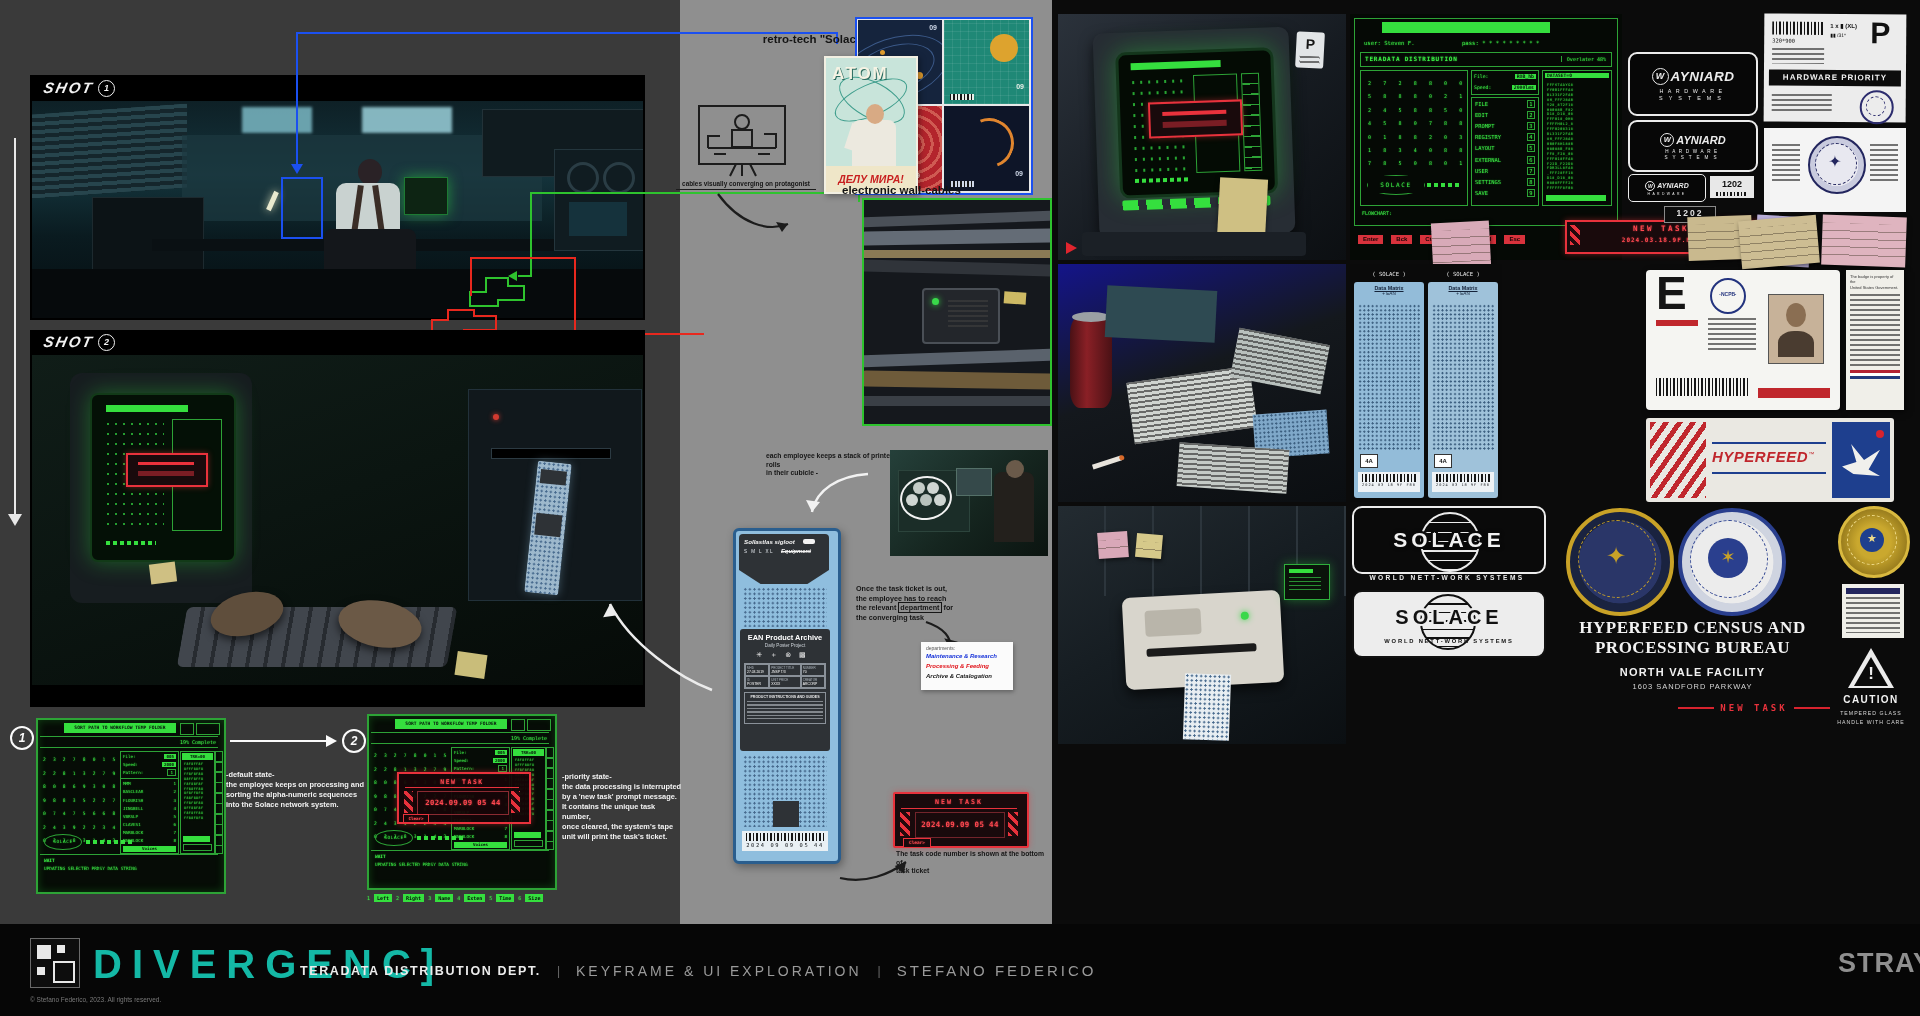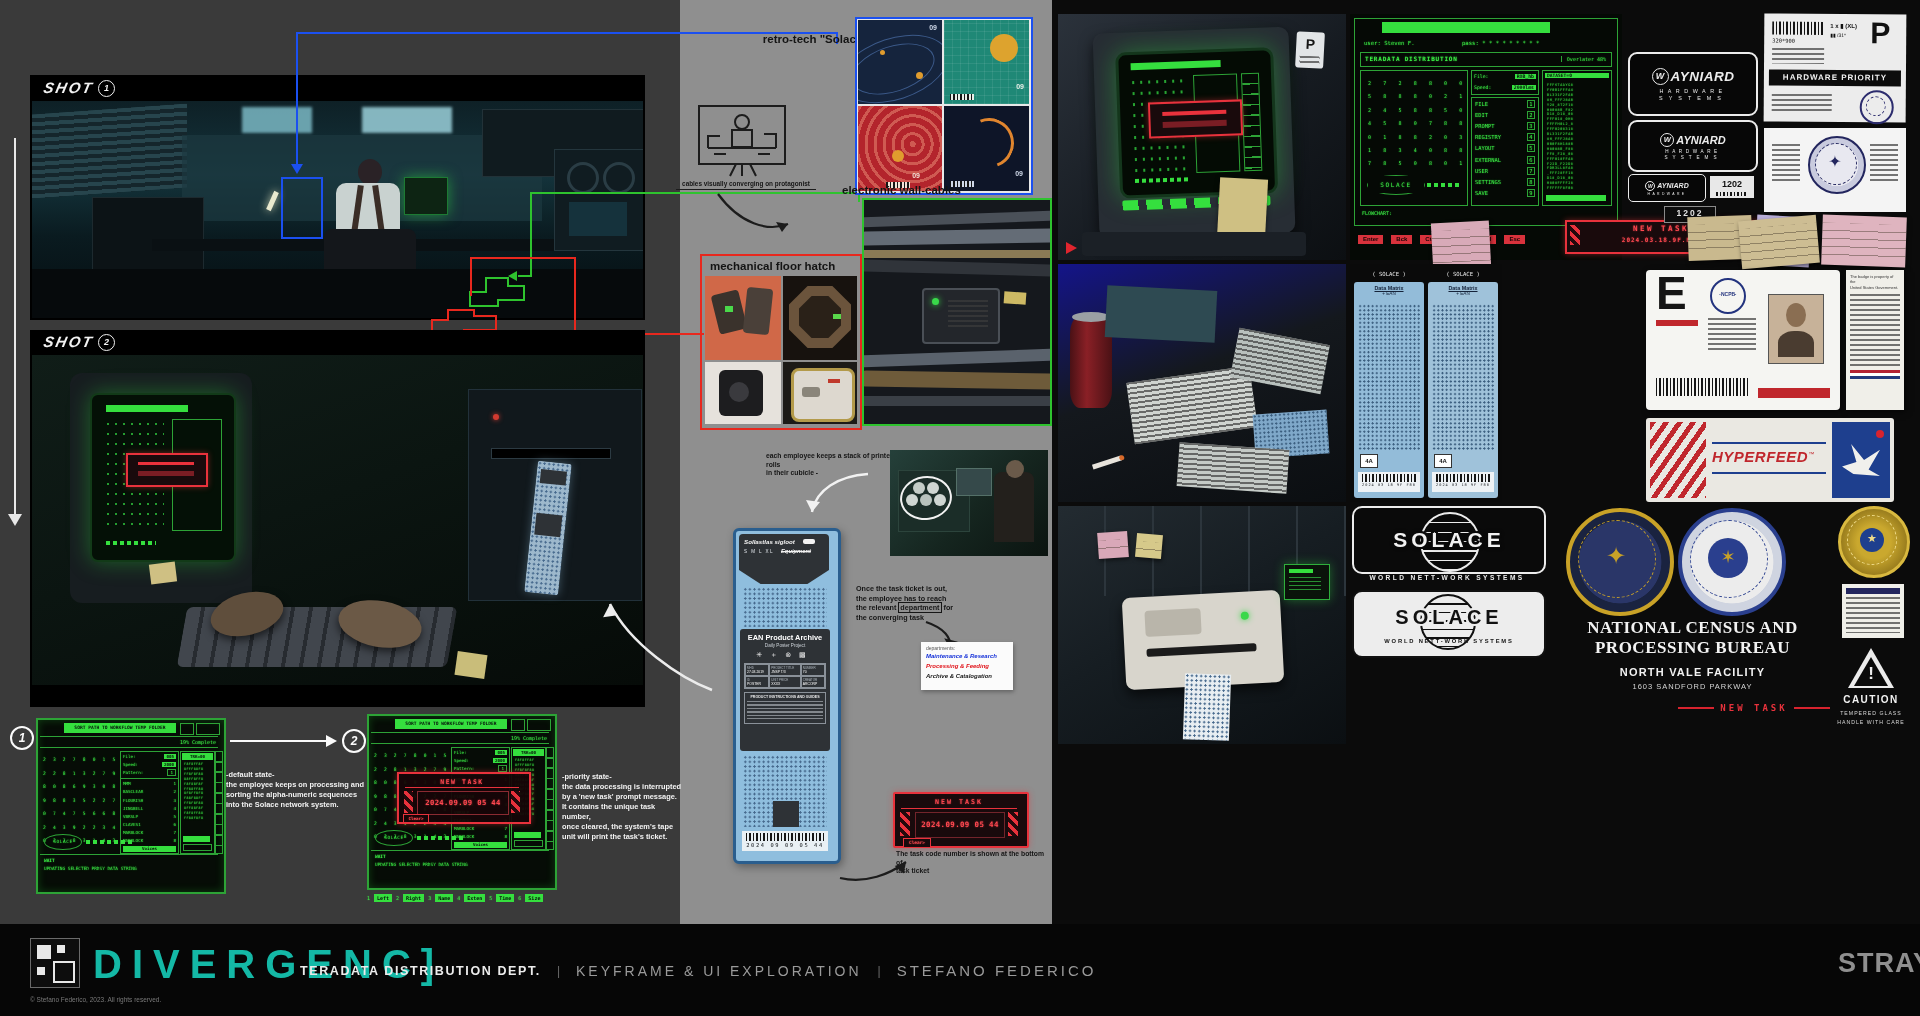--- a/index.html
+++ b/index.html
@@ -400,20 +400,31 @@
       <div class="a" style="right:22px;bottom:12px;color:#f2e3d8;font-size:7px;font-weight:bold">09</div>
       <div class="a bars" style="left:28px;bottom:3px;width:24px;height:6px;background-color:#f2e3d8"></div>
     </div>
     <div class="a" style="left:87px;top:87px;width:85px;height:85px;background:#0e1528;overflow:hidden">
       <div class="a" style="left:20px;top:12px;width:44px;height:44px;border-radius:50%;border:3px solid transparent;border-top-color:#e0852e;border-right-color:#e0852e;transform:rotate(24deg)"></div>
       <div class="a" style="right:6px;bottom:14px;color:#cfd8e8;font-size:7px;font-weight:bold">09</div>
       <div class="a bars" style="left:6px;bottom:4px;width:24px;height:6px;background-color:#cfd8e8"></div>
     </div>
   </div>
 
+  <div class="a" style="left:824px;top:56px;width:90px;height:134px;background:#c8e4da;border:2px solid #f2efe2;box-shadow:2px 2px 6px rgba(0,0,0,.35);overflow:hidden">
+    <div class="a" style="left:6px;top:26px;width:76px;height:30px;border:1px solid #3e9d8c;border-radius:50%;transform:rotate(-24deg)"></div>
+    <div class="a" style="left:10px;top:24px;width:70px;height:34px;border:1px solid #3e9d8c;border-radius:50%;transform:rotate(28deg)"></div>
+    <div class="a" style="left:6px;top:6px;width:78px;color:#f6f3e4;font-weight:bold;font-size:17px;letter-spacing:2px;text-shadow:1px 1px 0 #2a6a5e">АТОМ</div>
+    <div class="a" style="left:26px;top:62px;width:44px;height:46px;background:#ece9df;border-radius:8px 8px 0 0"></div>
+    <div class="a" style="left:40px;top:46px;width:18px;height:20px;border-radius:50%;background:#d8aa84"></div>
+    <div class="a" style="left:22px;top:66px;width:10px;height:26px;background:#ece9df;transform:rotate(18deg)"></div>
+    <div class="a" style="left:0;bottom:0;width:90px;height:26px;background:#efe6c8">
+      <div class="ctr" style="color:#c81f1f;font-weight:bold;font-style:italic;font-size:10.5px;line-height:26px">ДЕЛУ МИРА!</div>
+    </div>
+  </div>
 
   <div class="a" style="left:694px;top:102px;width:96px;height:76px">
     <svg width="96" height="76" viewBox="0 0 96 76">
       <g stroke="#1c1c1c" fill="none" stroke-width="2">
         <rect x="5" y="4" width="86" height="58"></rect>
         <circle cx="48" cy="20" r="7"></circle>
         <path d="M38,28 h20 v17 h-20 z"></path>
         <path d="M14,46 h68"></path>
         <path d="M14,46 v-12 h12 M82,46 v-14 h-12"></path>
         <path d="M42,62 l-6,12 M56,62 l6,12 M48,62 v12"></path>
@@ -436,45 +447,20 @@
     <div class="a" style="left:58px;top:88px;width:74px;height:52px;background:#23262b;border:2px solid #4a4f56;border-radius:4px">
       <div class="a" style="left:8px;top:8px;width:7px;height:7px;border-radius:50%;background:#39d84a;box-shadow:0 0 6px #39d84a"></div>
       <div class="a graylines" style="left:24px;top:10px;width:40px;height:30px"></div>
     </div>
     <div class="a" style="left:-6px;top:152px;width:200px;height:12px;border-radius:7px;background:#5a626c;transform:rotate(-2deg)"></div>
     <div class="a" style="left:-6px;top:172px;width:200px;height:16px;border-radius:9px;background:#6e5b3a;transform:rotate(1deg)"></div>
     <div class="a" style="left:-6px;top:196px;width:200px;height:10px;border-radius:6px;background:#3a3f46"></div>
     <div class="a" style="left:140px;top:92px;width:22px;height:12px;background:#cdb964;transform:rotate(4deg)"></div>
   </div>
 
-  <div class="a" style="left:700px;top:254px;width:158px;height:172px;border:2.5px solid #e8281e">
-    <div class="a lbl" style="left:8px;top:4px">mechanical floor hatch</div>
-    <div class="a" style="left:3px;top:20px;width:76px;height:84px;background:#d06848;overflow:hidden">
-      <div class="a" style="left:10px;top:16px;width:28px;height:40px;background:#3a322c;border-radius:4px;transform:rotate(-14deg)"></div>
-      <div class="a" style="left:40px;top:12px;width:26px;height:46px;background:#4a4039;border-radius:4px;transform:rotate(6deg)"></div>
-      <div class="a" style="left:20px;top:30px;width:8px;height:6px;background:#4ad84a"></div>
-    </div>
-    <div class="a" style="left:81px;top:20px;width:74px;height:84px;background:#17120e;overflow:hidden">
-      <div class="a" style="left:6px;top:10px;width:62px;height:62px;background:#6b543c;clip-path:polygon(30% 0,70% 0,100% 30%,100% 70%,70% 100%,30% 100%,0 70%,0 30%)">
-        <div class="a" style="left:10px;top:10px;width:42px;height:42px;background:#2a2118;clip-path:polygon(30% 0,70% 0,100% 30%,100% 70%,70% 100%,30% 100%,0 70%,0 30%)"></div>
-        <div class="a" style="left:44px;top:28px;width:8px;height:5px;background:#5ad84a"></div>
-      </div>
-    </div>
-    <div class="a" style="left:3px;top:106px;width:76px;height:62px;background:#e6e2dc;overflow:hidden">
-      <div class="a" style="left:14px;top:8px;width:44px;height:46px;background:#1d1d1f;border-radius:6px">
-        <div class="a" style="left:10px;top:12px;width:20px;height:20px;border-radius:50%;background:#3a3a3e"></div>
-      </div>
-    </div>
-    <div class="a" style="left:81px;top:106px;width:74px;height:62px;background:#1c1a17;overflow:hidden">
-      <div class="a" style="left:8px;top:6px;width:58px;height:48px;background:#ddd8cf;border:3px solid #b39a4a;border-radius:8px">
-        <div class="a" style="left:8px;top:16px;width:18px;height:10px;background:#8a8residue578;background:#8a857a;border-radius:3px"></div>
-        <div class="a" style="left:34px;top:8px;width:12px;height:4px;background:#c0392b"></div>
-      </div>
-    </div>
-  </div>
 
   <div class="a note-k pl" style="left:766px;top:452px;width:150px;font-size:6.8px;line-height:8.6px">each employee keeps a stack of printer paper-rolls
 in their cubicle -</div>
   <div class="a" style="left:890px;top:450px;width:158px;height:106px;background:linear-gradient(135deg,#25403a 0%,#15251f 55%,#0b1410 100%);overflow:hidden">
     <div class="a" style="left:8px;top:20px;width:70px;height:60px;background:#1b2d28;border:1px solid #2c443c"></div>
     <div class="a" style="left:16px;top:44px;width:12px;height:12px;border-radius:50%;background:#cfd6d2"></div>
     <div class="a" style="left:30px;top:44px;width:12px;height:12px;border-radius:50%;background:#b8c2bd"></div>
     <div class="a" style="left:44px;top:44px;width:12px;height:12px;border-radius:50%;background:#cfd6d2"></div>
     <div class="a" style="left:23px;top:32px;width:12px;height:12px;border-radius:50%;background:#c4ccc7"></div>
     <div class="a" style="left:37px;top:32px;width:12px;height:12px;border-radius:50%;background:#cfd6d2"></div>
@@ -884,21 +870,21 @@
     <div class="a" style="left:16px;top:4px;width:100px;height:100px;border-radius:50%;border:4px solid #c9a227;background:radial-gradient(circle,#2a3668 58%,#1a2340 59%)">
       <div class="a" style="left:8px;top:8px;width:76px;height:76px;border:1px dashed #c9a227;border-radius:50%"></div>
       <div class="a ctr" style="left:0;top:30px;width:92px;color:#c9a227;font-size:24px">✦</div>
     </div>
     <div class="a" style="left:128px;top:4px;width:100px;height:100px;border-radius:50%;border:4px solid #2a3f8e;background:radial-gradient(circle,#ececec 58%,#cfd4e0 59%)">
       <div class="a" style="left:8px;top:8px;width:76px;height:76px;border:1px dashed #2a3f8e;border-radius:50%"></div>
       <div class="a" style="left:26px;top:26px;width:40px;height:40px;border-radius:50%;background:#2a3f8e">
         <div class="a ctr" style="left:0;top:8px;width:40px;color:#c9a227;font-size:18px">✶</div>
       </div>
     </div>
-    <div class="a ctr" style="left:0;top:114px;width:285px;color:#f2f2f2;font-family:'Liberation Serif',serif;font-weight:bold;font-size:17px;letter-spacing:.5px">NATIONAL CENSUS AND</div>
+    <div class="a ctr" style="left:0;top:114px;width:285px;color:#f2f2f2;font-family:'Liberation Serif',serif;font-weight:bold;font-size:17px;letter-spacing:.5px">HYPERFEED CENSUS AND</div>
     <div class="a ctr" style="left:0;top:134px;width:285px;color:#f2f2f2;font-family:'Liberation Serif',serif;font-weight:bold;font-size:17px;letter-spacing:.5px">PROCESSING BUREAU</div>
     <div class="a ctr" style="left:0;top:162px;width:285px;color:#f2f2f2;font-weight:800;font-size:11px;letter-spacing:1.2px">NORTH VALE FACILITY</div>
     <div class="a ctr" style="left:0;top:178px;width:285px;color:#d5d5d5;font-size:7.5px;letter-spacing:1px">1603 SANDFORD PARKWAY</div>
   </div>
 
   <div class="a" style="left:1838px;top:506px;width:66px;height:66px;border-radius:50%;border:3px solid #d9b93f;background:radial-gradient(circle,#caa82e 36%,#8f741a 78%)">
     <div class="a" style="left:6px;top:6px;width:48px;height:48px;border:1px dashed #f0dc8a;border-radius:50%"></div>
     <div class="a" style="left:19px;top:19px;width:24px;height:24px;border-radius:50%;background:#1e3f8e">
       <div class="a ctr" style="left:0;top:4px;width:24px;color:#f0dc8a;font-size:11px">★</div>
     </div>

